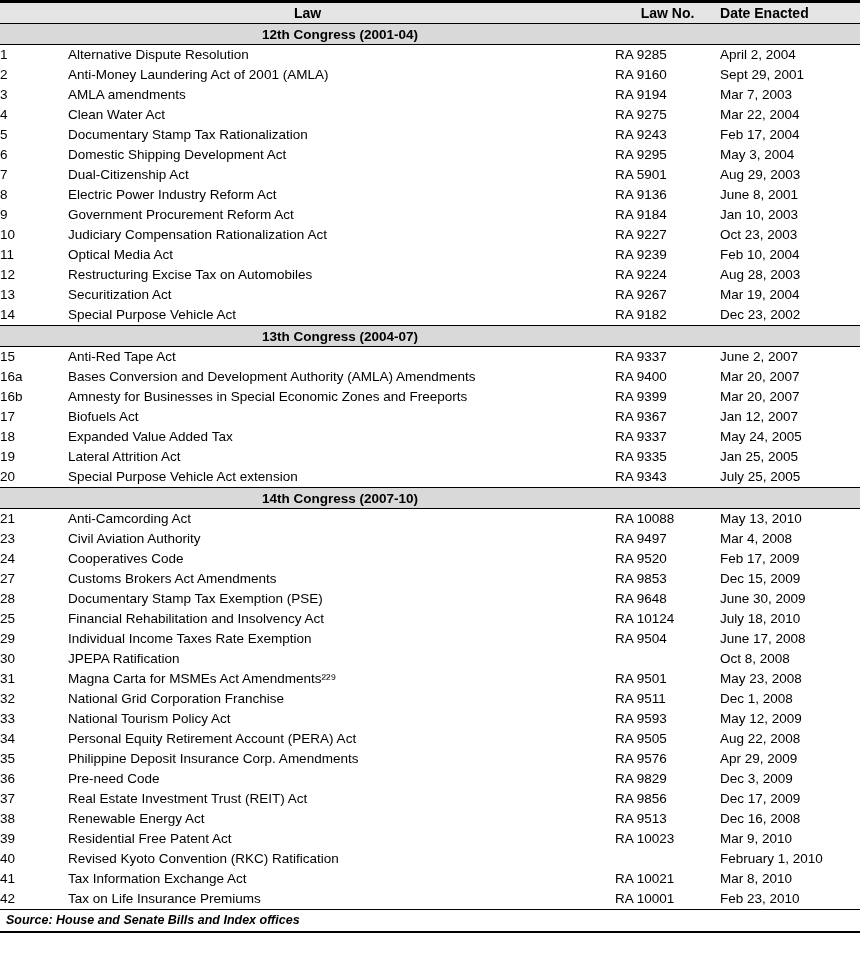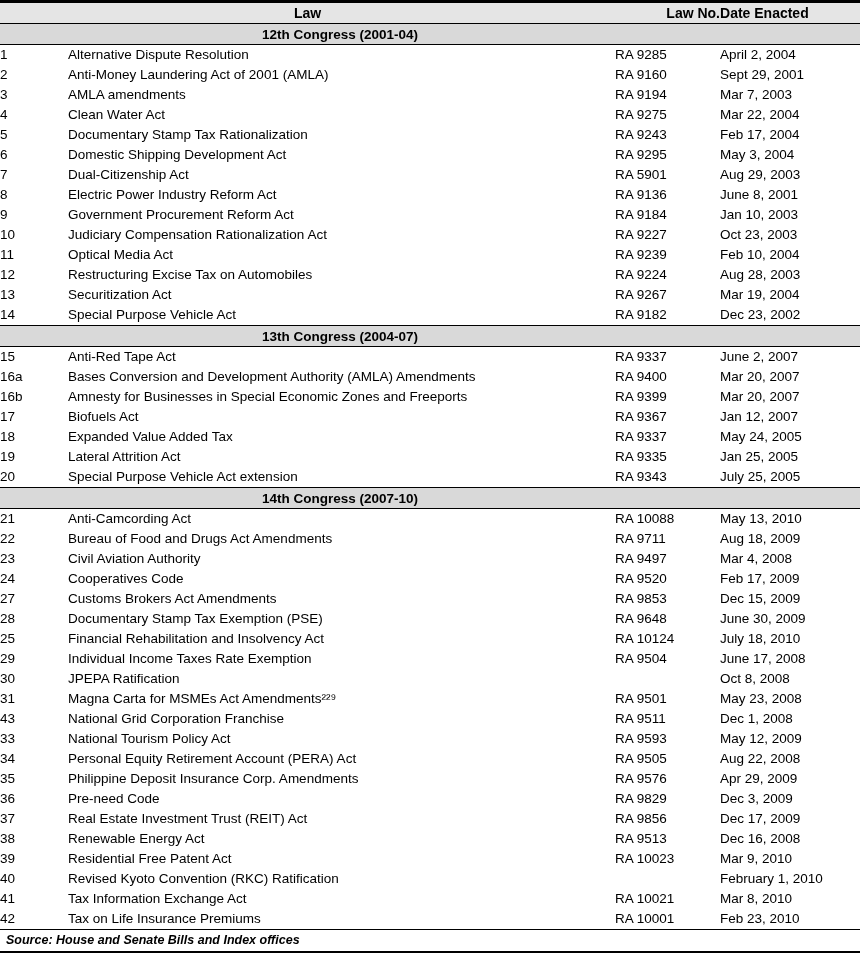--- a/index.html
+++ b/index.html
@@ -30,21 +30,21 @@
     background: #e5e5e5;
     font-weight: bold;
     font-size: 14px;
     height: 20px;
     padding: 0;
     border-bottom: 1px solid #000;
     white-space: nowrap;
     overflow: hidden;
   }
   th.th-law  { text-align: center; }
-  th.th-ra   { text-align: right; padding-left: 7px; }
+  th.th-ra   { text-align: center; padding-left: 7px; }
   th.th-date { text-align: left; padding-left: 7px; margin-top: 18px; }
 
   tr.section-row td {
     background: #d9d9d9;
     border-top: 1px solid #000;
     border-bottom: 1px solid #000;
     height: 20px;
     padding: 0 180px 0 0;
     text-align: center;
     font-weight: bold;
@@ -230,26 +230,20 @@
         <tr class="section-row">
           <td colspan="4">14th Congress (2007-10)</td>
         </tr>
         <tr class="data-row">
           <td class="col-num">21</td>
           <td class="col-law">Anti-Camcording Act</td>
           <td class="col-ra">RA 10088</td>
           <td class="col-date">May 13, 2010</td>
         </tr>
         <tr class="data-row">
-          <td class="col-num">22</td>
-          <td class="col-law">Bureau of Food and Drugs Act Amendments</td>
-          <td class="col-ra">RA 9711</td>
-          <td class="col-date">Aug 18, 2009</td>
-        </tr>
-        <tr class="data-row">
           <td class="col-num">23</td>
           <td class="col-law">Civil Aviation Authority</td>
           <td class="col-ra">RA 9497</td>
           <td class="col-date">Mar 4, 2008</td>
         </tr>
         <tr class="data-row">
           <td class="col-num">24</td>
           <td class="col-law">Cooperatives Code</td>
           <td class="col-ra">RA 9520</td>
           <td class="col-date">Feb 17, 2009</td>
@@ -284,21 +278,21 @@
           <td class="col-ra"></td>
           <td class="col-date">Oct 8, 2008</td>
         </tr>
         <tr class="data-row">
           <td class="col-num">31</td>
           <td class="col-law">Magna Carta for MSMEs Act Amendments²²⁹</td>
           <td class="col-ra">RA 9501</td>
           <td class="col-date">May 23, 2008</td>
         </tr>
         <tr class="data-row">
-          <td class="col-num">43</td>
+          <td class="col-num">32</td>
           <td class="col-law">National Grid Corporation Franchise</td>
           <td class="col-ra">RA 9511</td>
           <td class="col-date">Dec 1, 2008</td>
         </tr>
         <tr class="data-row">
           <td class="col-num">33</td>
           <td class="col-law">National Tourism Policy Act</td>
           <td class="col-ra">RA 9593</td>
           <td class="col-date">May 12, 2009</td>
         </tr>

